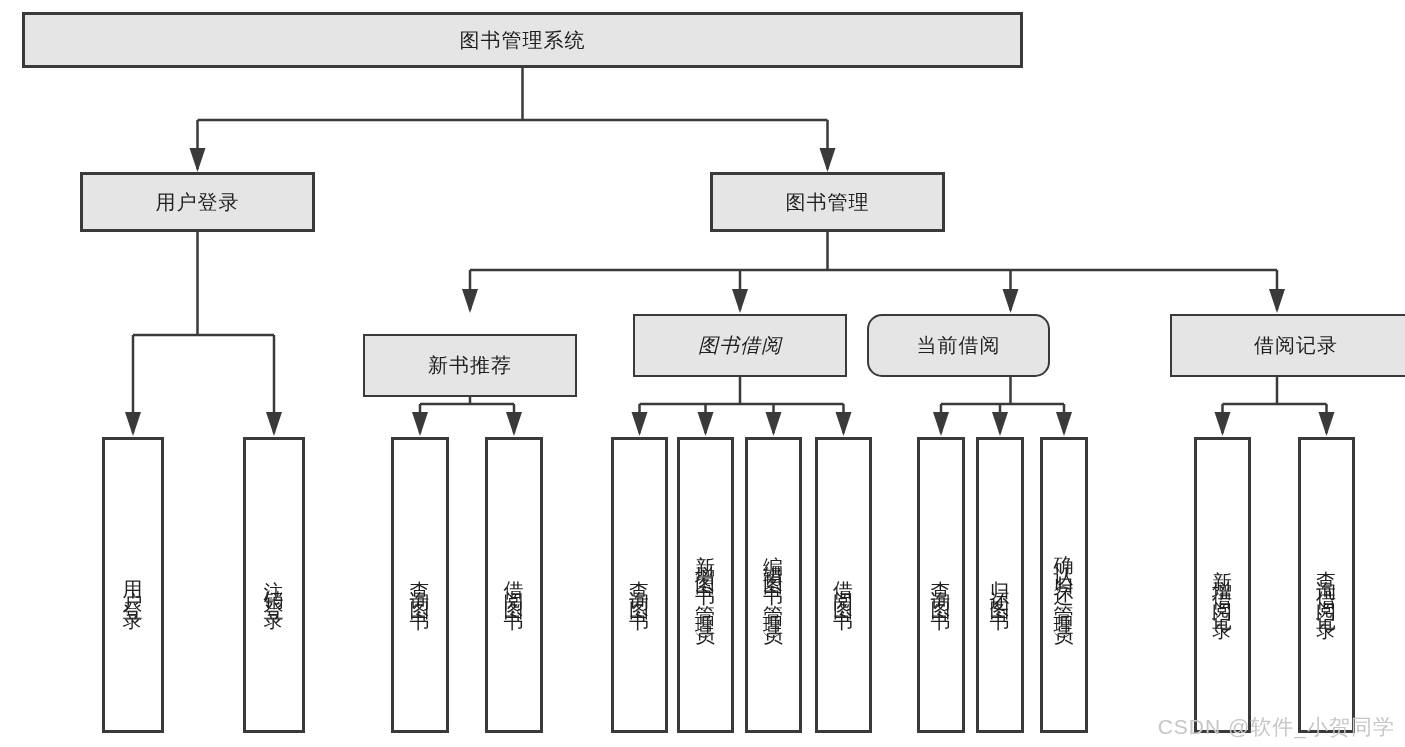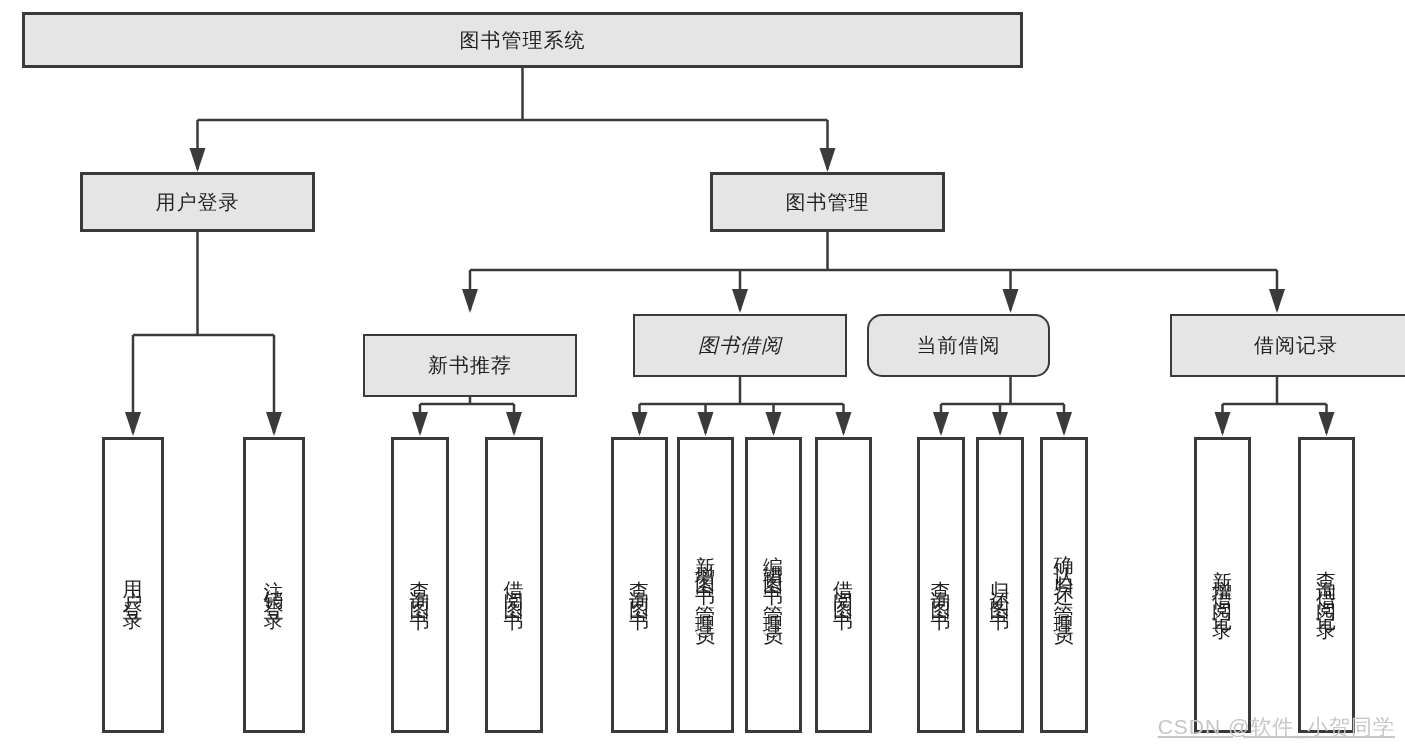--- a/index.html
+++ b/index.html
@@ -46,21 +46,20 @@
   }
   .watermark{
     position:absolute;
     right:10px;
     top:713px;
     z-index:5;
     font-size:21px;
     color:#c6c6c6;
     letter-spacing:1px;
     white-space:nowrap;
-    text-decoration:underline;
   }
 </style>
 </head>
 <body>
 
 <div class="canvas">
 
   <svg class="connectors" width="1405" height="747">
     <defs>
       <marker id="arr" markerUnits="userSpaceOnUse" markerWidth="26" markerHeight="18" refX="21" refY="8" orient="auto">

